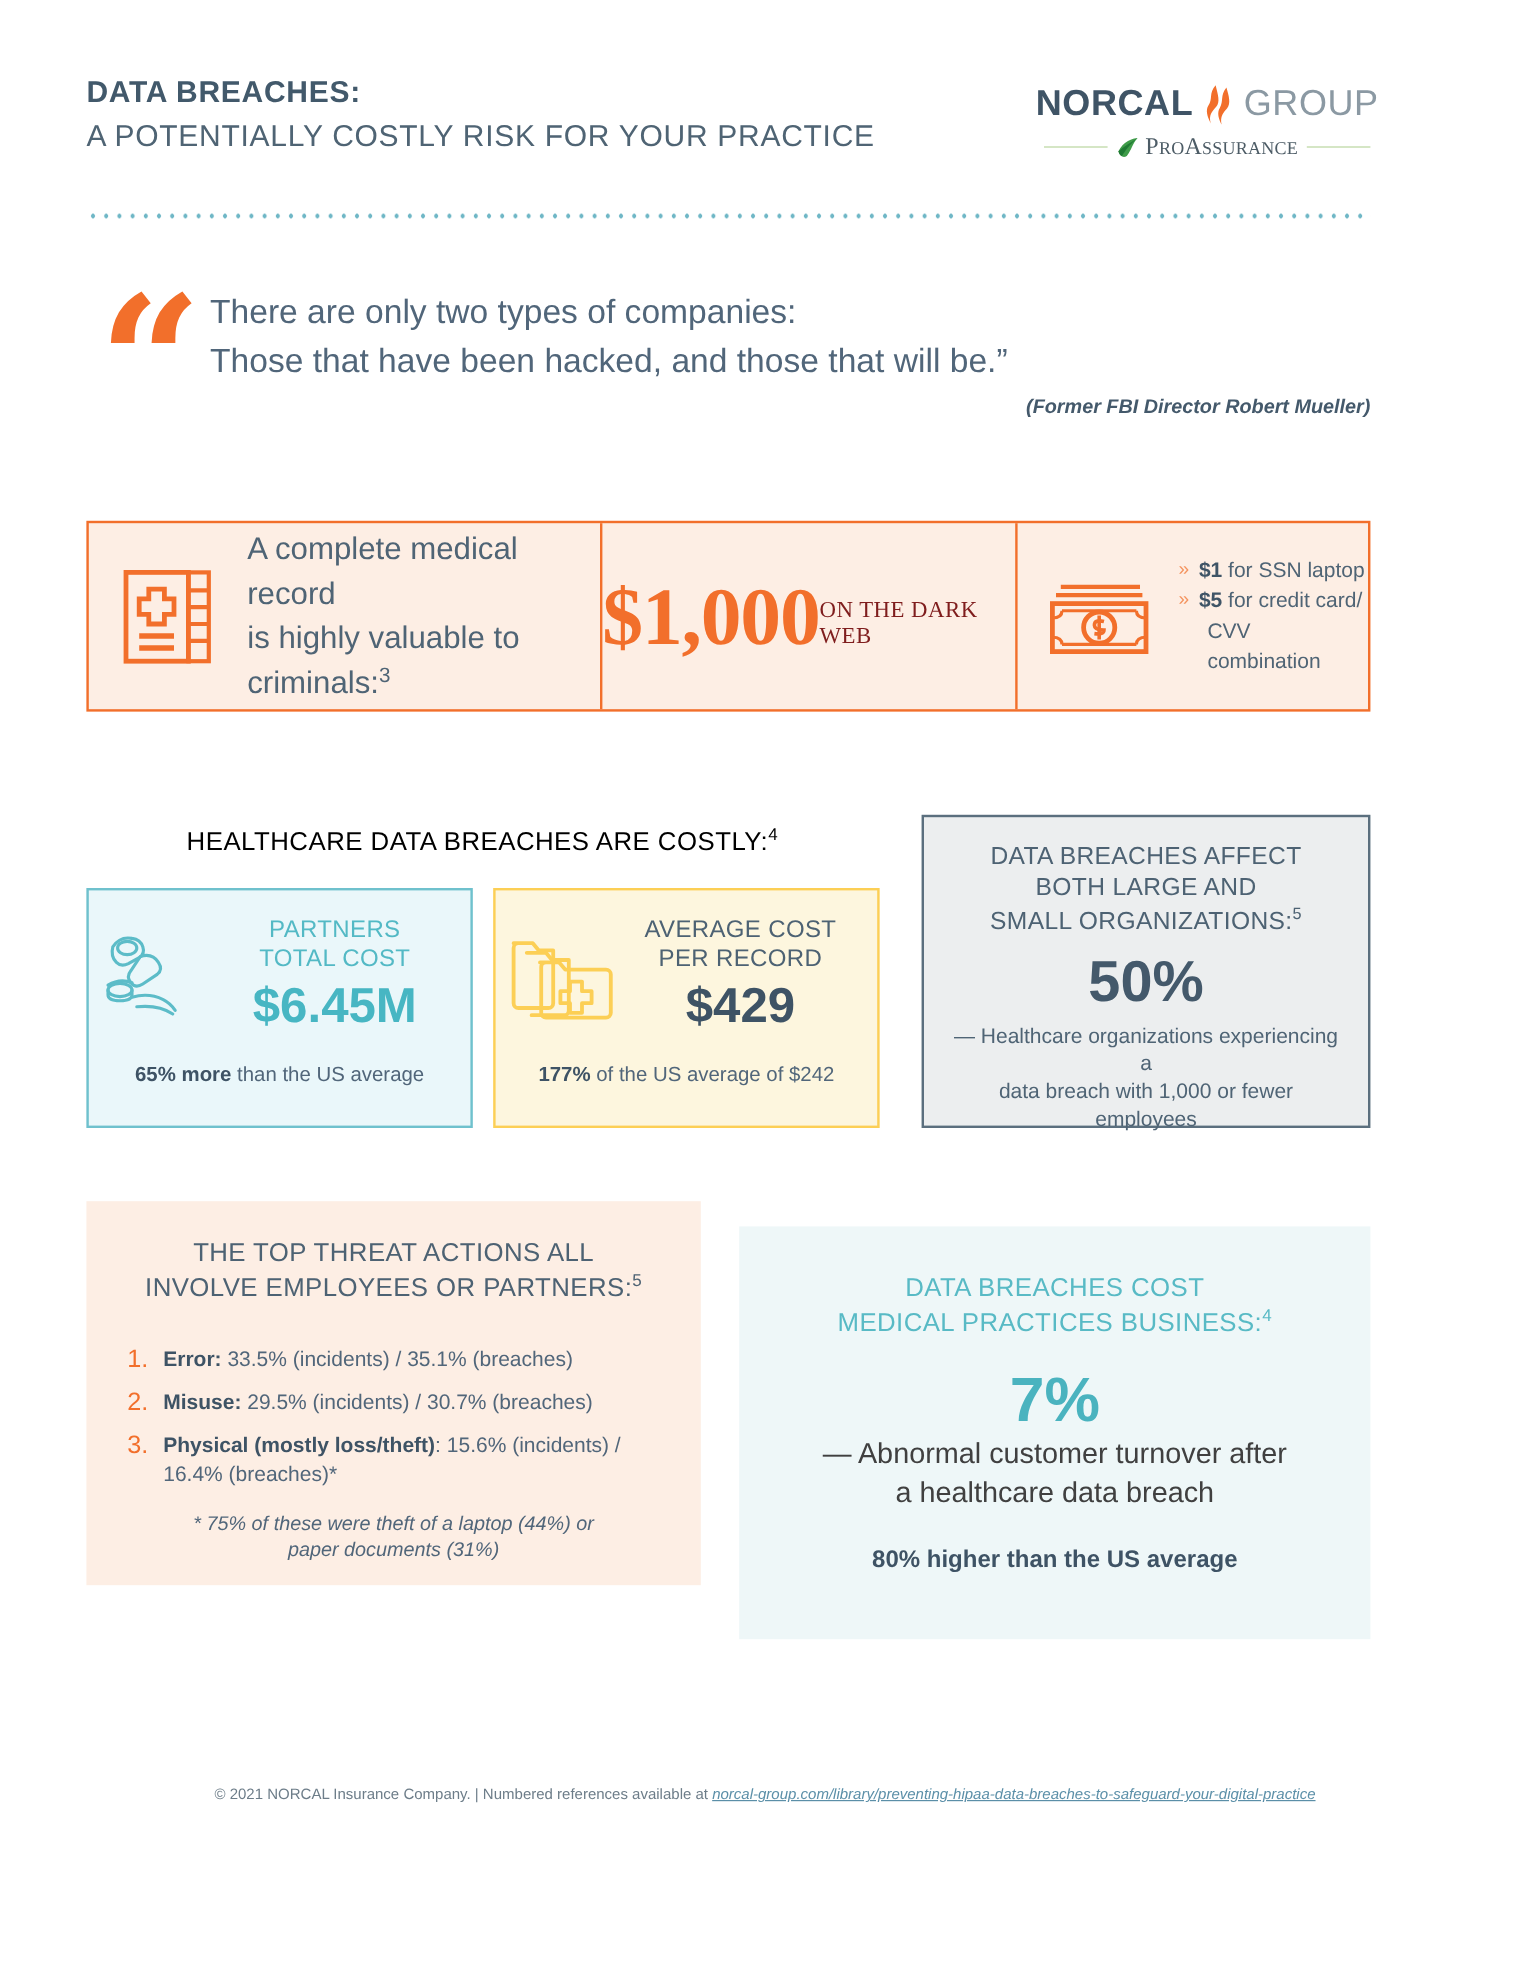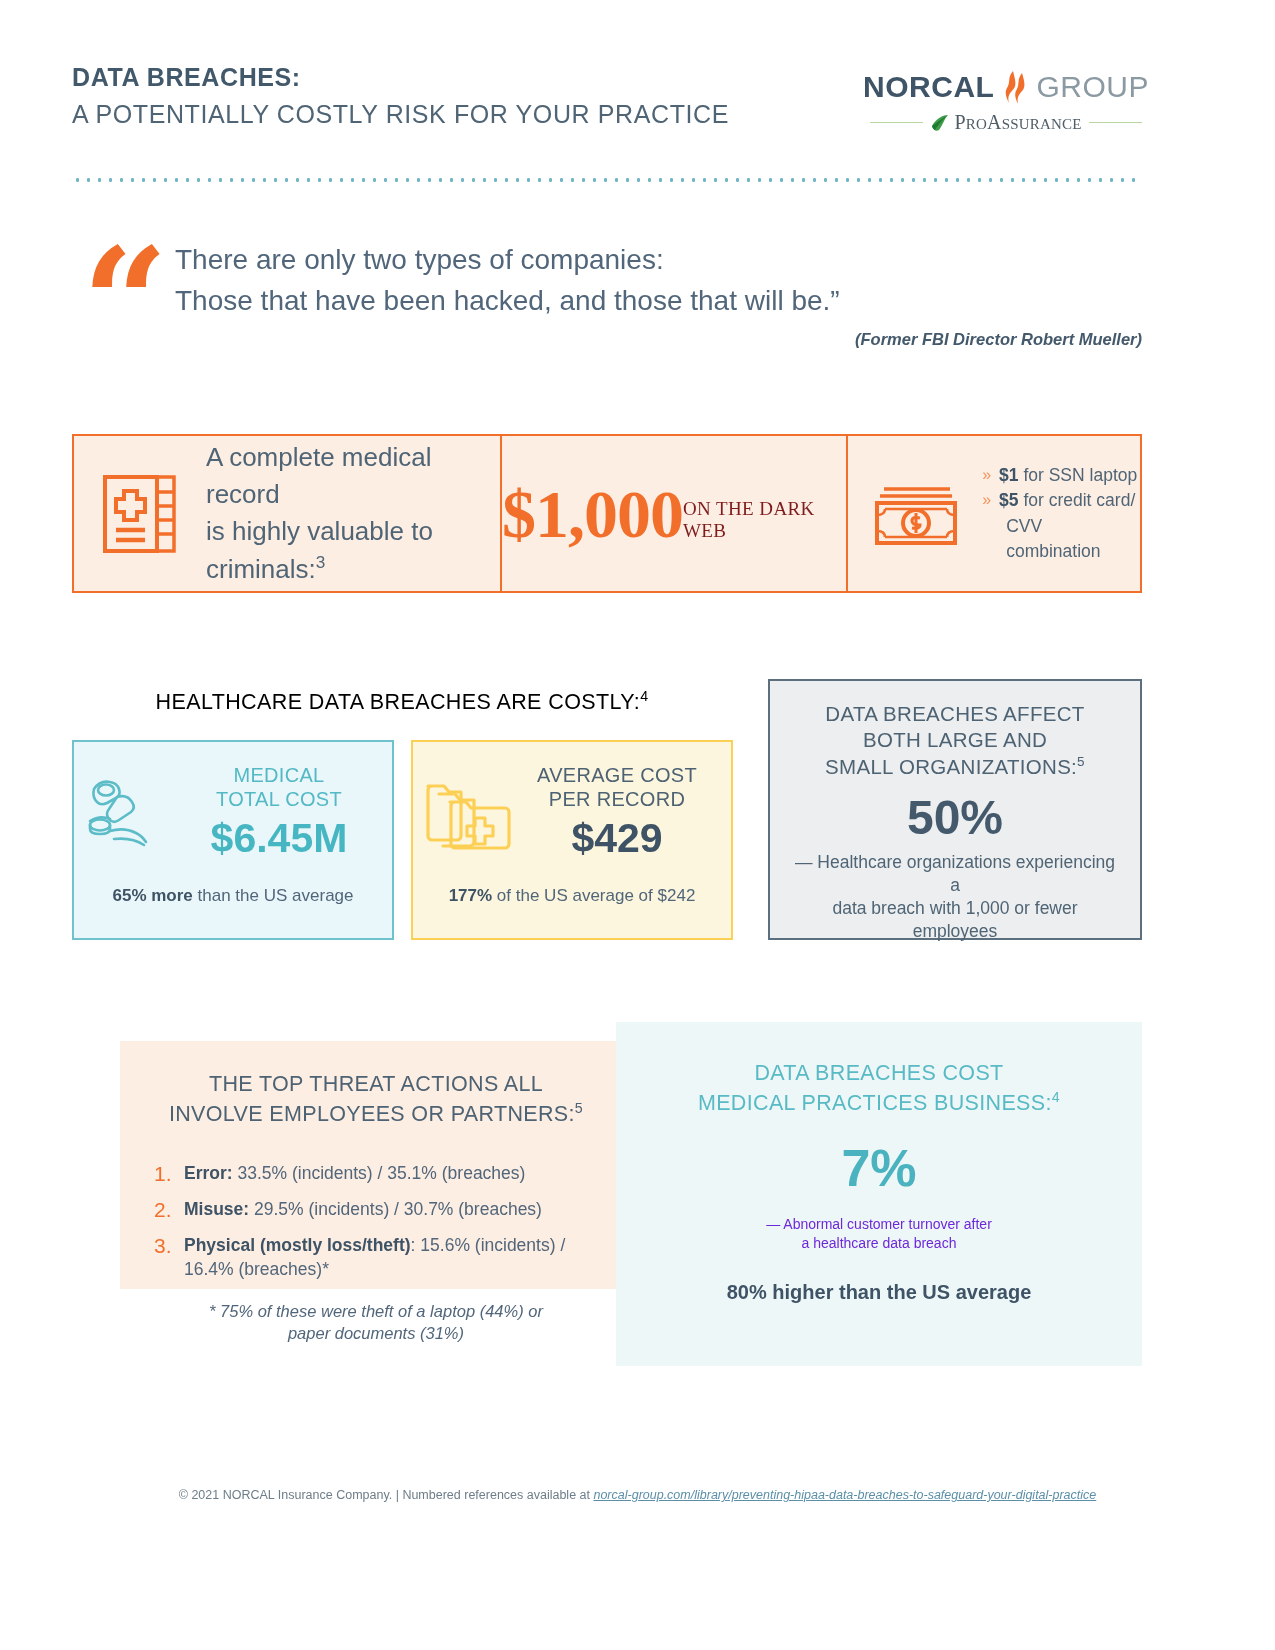--- a/index.html
+++ b/index.html
@@ -119,22 +119,22 @@
     position:absolute; left:768px; top:679px; width:374px; height:261px;
     background:#eceeef; border:2px solid #5b6f7e; padding:20px 18px 0;
     text-align:center;
   }
   .gray-title { font-size:20.5px; line-height:1.27; color:#4d6273; letter-spacing:0.3px; }
   .gray-pct { font-size:48px; font-weight:bold; color:#44596b; line-height:1.1; margin-top:12px; }
   .gray-sub { font-size:17.5px; line-height:1.32; color:#4f6475; margin-top:6px; }
 
   
   .bottom-left {
-    position:absolute; left:72px; top:1041px; width:512px; height:248px;
-    background:#fdeee4; padding:30px 34px 0;margin-left:48px;
+    position:absolute; left:72px; top:1001px; width:512px; height:320px;
+    background:#fdeee4; padding:30px 34px 0;
   }
   .bl-title {
     text-align:center; font-size:21.5px; line-height:1.28;
     color:#4d6273; letter-spacing:0.35px;
   }
   .ol { margin:34px 0 0 0; padding:0; list-style:none; }
   .ol li { display:flex; font-size:17.5px; line-height:1.35; margin-bottom:12px; color:#51667a; }
   .ol .num {
     flex:0 0 30px; color:#f26f2b; font-size:21px; line-height:1.15;
   }
@@ -144,21 +144,21 @@
     margin-top:18px; text-align:center; font-style:italic; font-size:16.5px;
     line-height:1.34; color:#51667a;
   }
 
   .bottom-right {
     position:absolute; left:616px; top:1022px; width:526px; height:344px;
     background:#eef7f8; padding:38px 30px 0; text-align:center;
   }
   .br-title { font-size:21.5px; line-height:1.3; color:#58bac5; letter-spacing:0.35px; }
   .br-pct { font-size:52px; font-weight:bold; color:#4ab3bf; line-height:1.1; margin-top:22px; }
-  .br-sub { font-size:14px; line-height:1.36; color:#6d28d9; margin-top:18px; }
+  .br-sub { font-size:24px; line-height:1.36; color:#404040; }
   .br-strong { font-size:20px; font-weight:bold; color:#3e5365; margin-top:28px; }
 
   
   .footer {
     position:absolute; left:0; top:1488px; width:1275px; text-align:center;
     font-size:12.5px; color:#6d7d89;
   }
   .footer a {
     color:#5b8fa8; font-style:italic; text-decoration:underline;
   }
@@ -279,21 +279,21 @@
             <path d="M6 52 q10 -6 20 -2"></path>
             <ellipse cx="16" cy="56" rx="10" ry="5.5"></ellipse>
             <path d="M6 56 v4 q0 5 10 5 q10 0 10 -5 v-4"></path>
             <path d="M26 62 q14 -4 26 2 q6 3 10 9"></path>
             <path d="M30 70 q18 -2 30 6"></path>
           </g>
         </svg>
       </span>
       <div class="card-right">
         <div class="card-label teal">
-          <div>MEDICAL</div>
+          <div>PARTNERS</div>
           <div>TOTAL COST</div>
         </div>
         <div class="card-value teal">$6.45M</div>
       </div>
     </div>
     <div class="card-foot"><b>65% more</b><span> than the US average</span></div>
   </div>
 
   <div class="card card-yellow">
     <div class="card-top">

